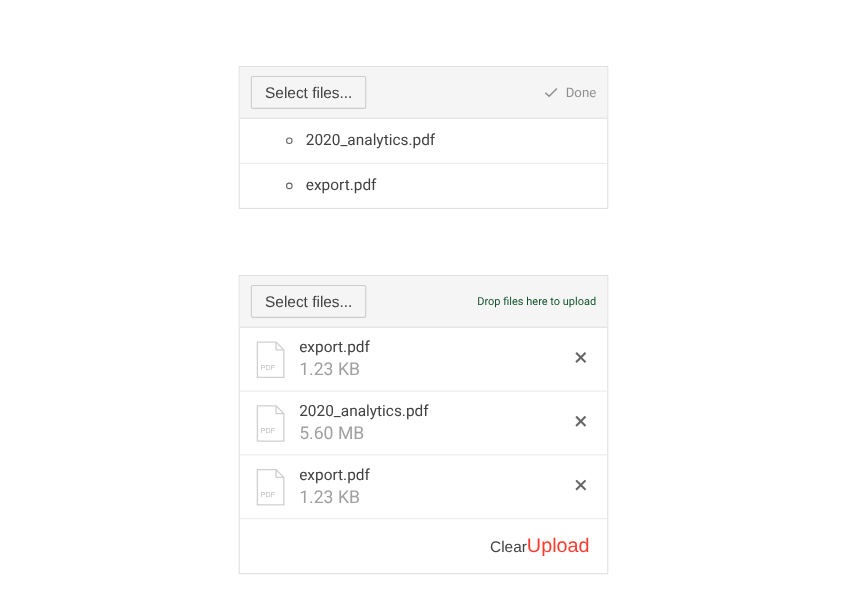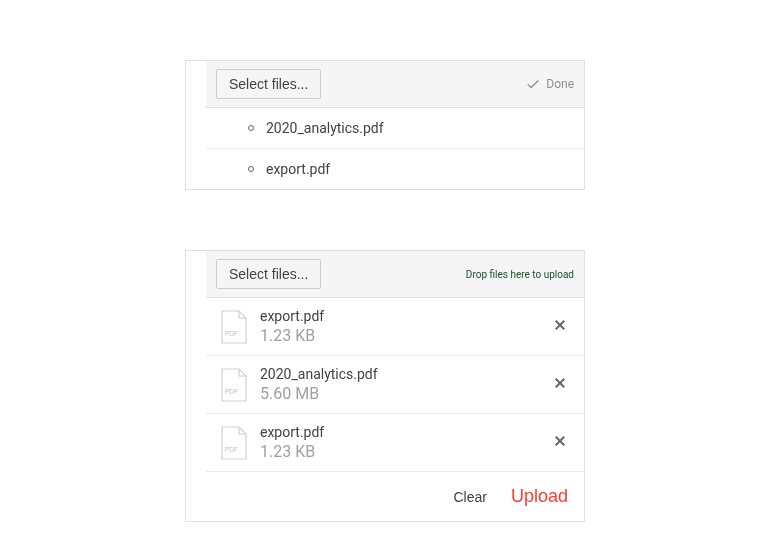--- a/index.html
+++ b/index.html
@@ -14,24 +14,23 @@
       color: #424242;
     }
     .container {
       padding: 60px 0;
       display: flex;
       flex-direction: column;
       align-items: center;
       gap: 60px;
     }
     .upload-widget {
-      width: 400px;
+      width: 336px;
       border: 1px solid #e0e0e0;
       background: #ffffff;
-      padding-left: 20px;
     }
     .upload-header {
       background: #f5f5f5;
       padding: 8px 10px;
       display: flex;
       align-items: center;
       justify-content: space-between;
       border-bottom: 1px solid #e0e0e0;
     }
     .select-btn {
@@ -121,21 +120,20 @@
       padding: 4px;
       color: #656565;
       display: flex;
       align-items: center;
       justify-content: center;
     }
     .footer {
       display: flex;
       justify-content: flex-end;
       align-items: center;
-      gap: 24px;
       padding: 14px 16px;
     }
     .clear-btn {
       background: none;
       border: none;
       color: #424242;
       font-size: 14px;
       cursor: pointer;
     }
     .upload-btn {

